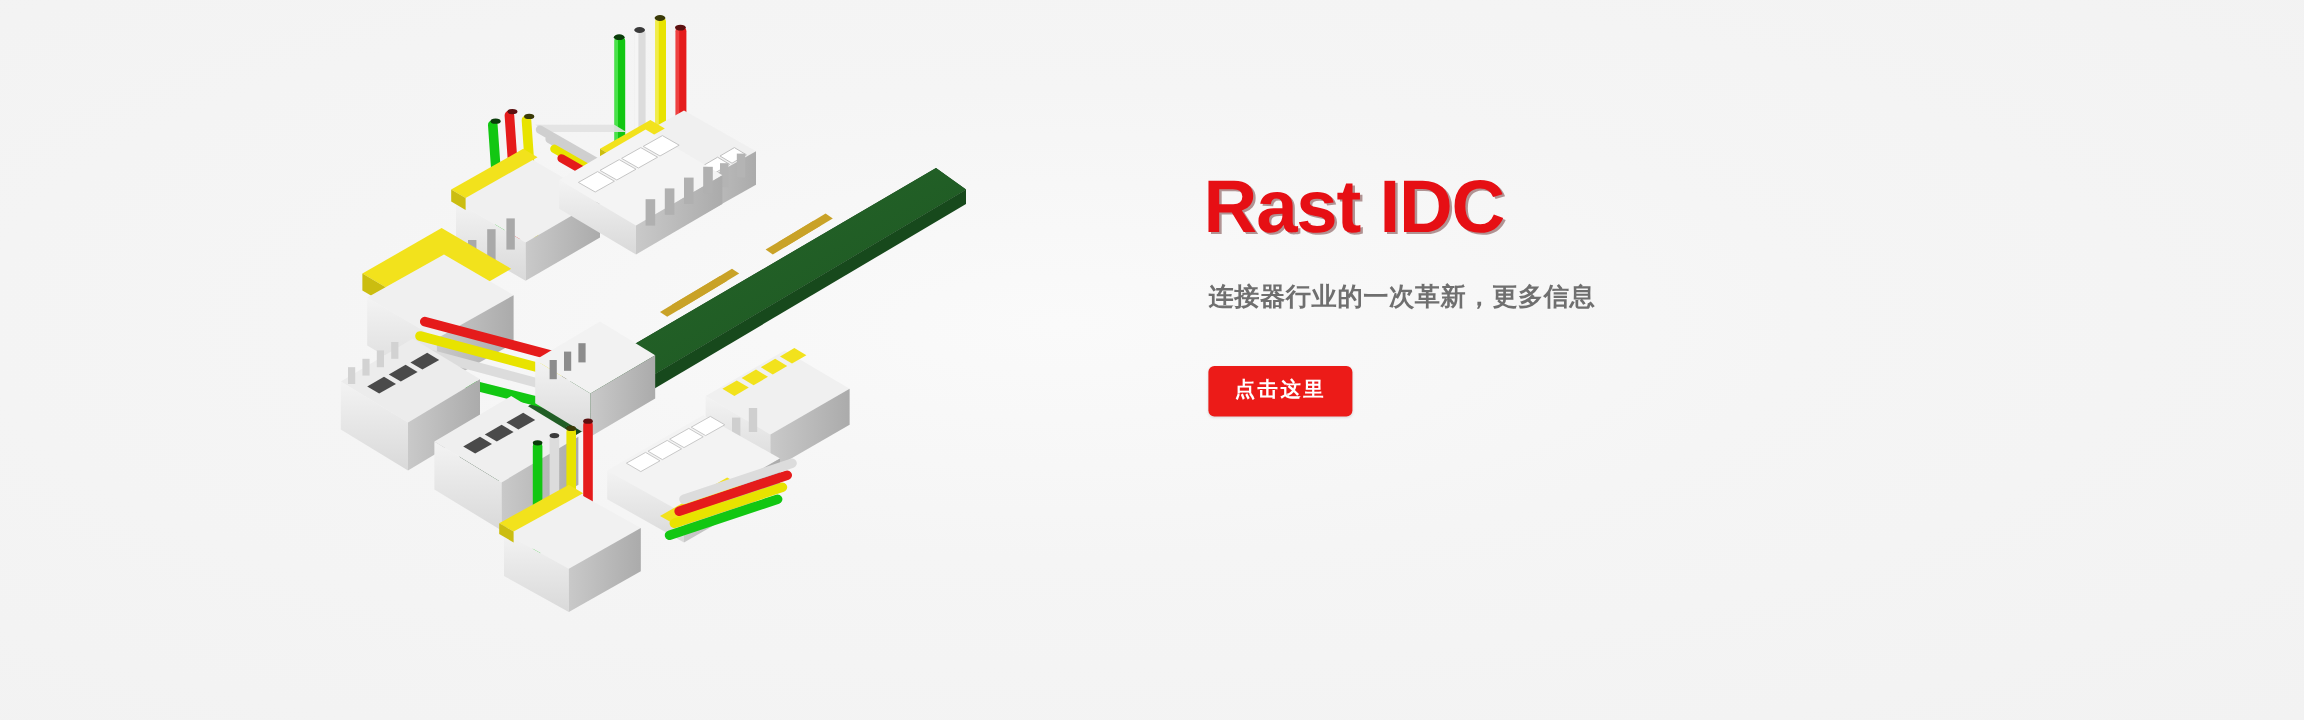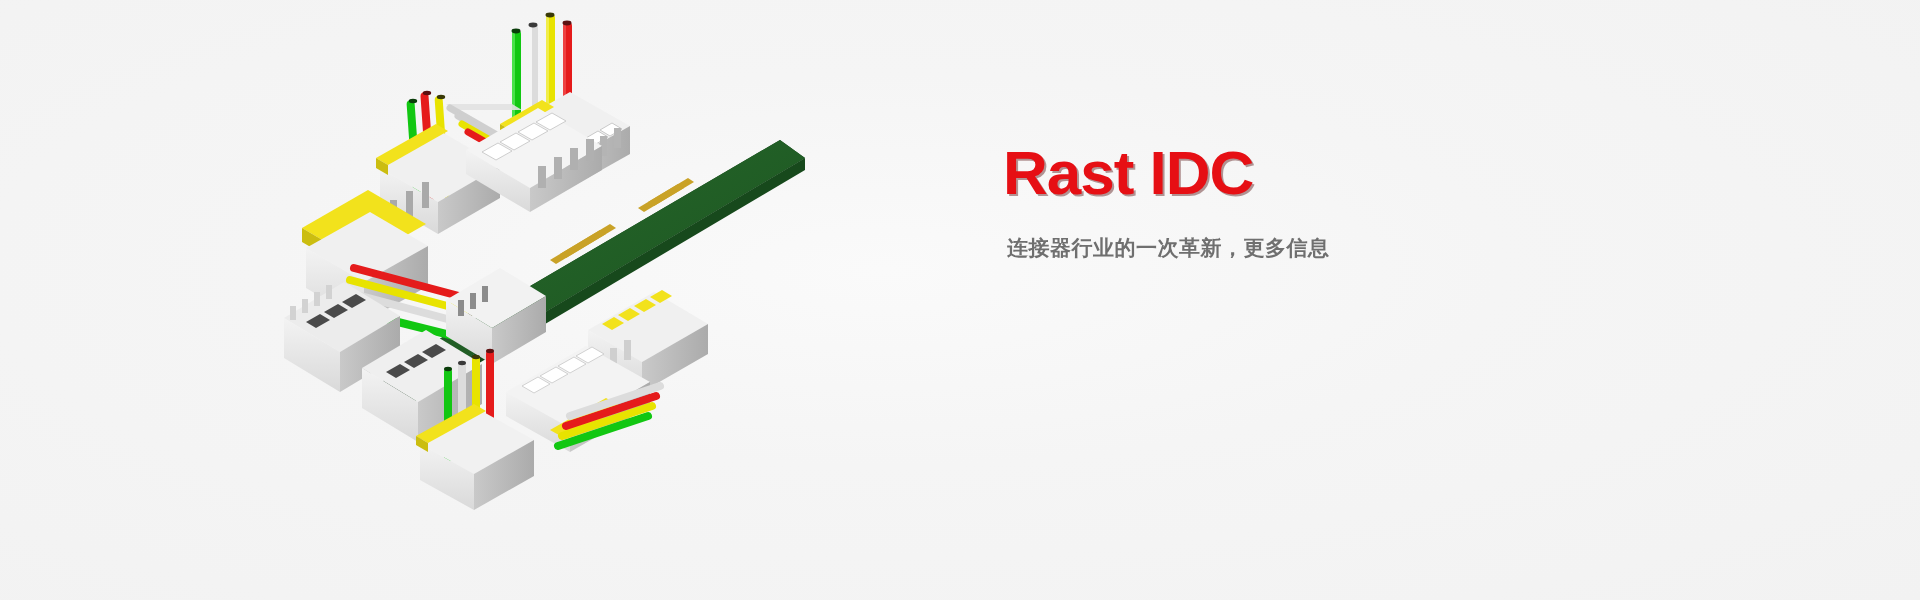--- a/index.html
+++ b/index.html
@@ -297,15 +297,18 @@
         <g stroke="#dcdcdc" stroke-width="8" stroke-linecap="round" fill="none">
           <line x1="320" y1="416" x2="410" y2="386"></line>
         </g>
       </g>
     </svg>
   </div>
 
   <div class="copy">
     <h1 class="hero-title">Rast IDC</h1>
     <p class="hero-sub">连接器行业的一次革新，更多信息</p>
+    <div class="cta-wrap">
+      <button class="cta-button">点击这里</button>
+    </div>
   </div>
 
 </div>
 
 </body></html>

